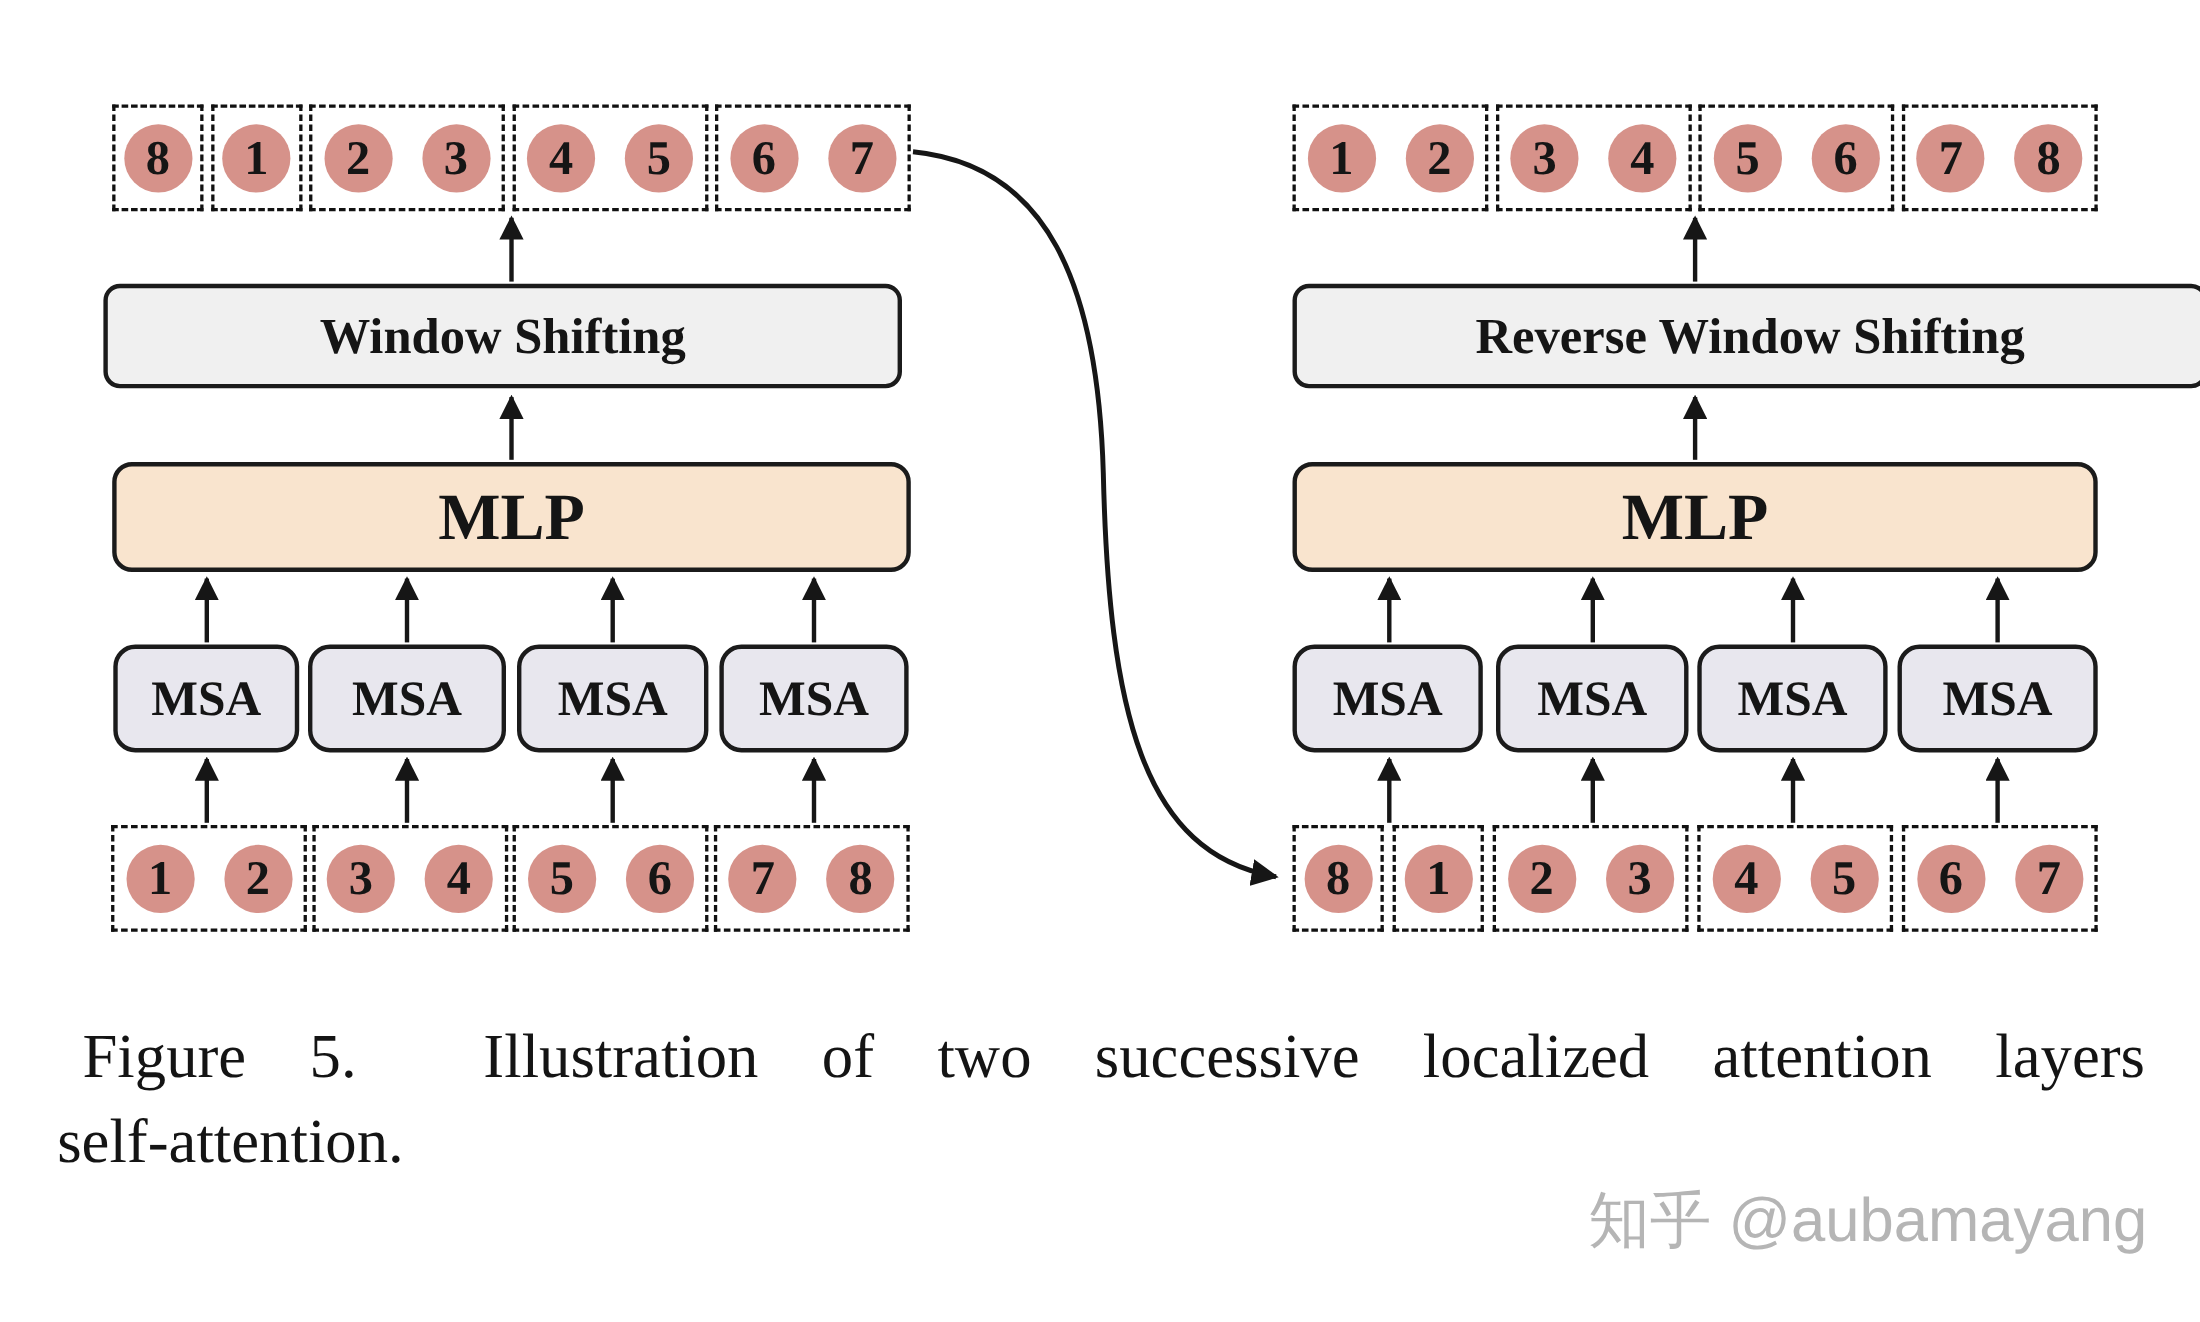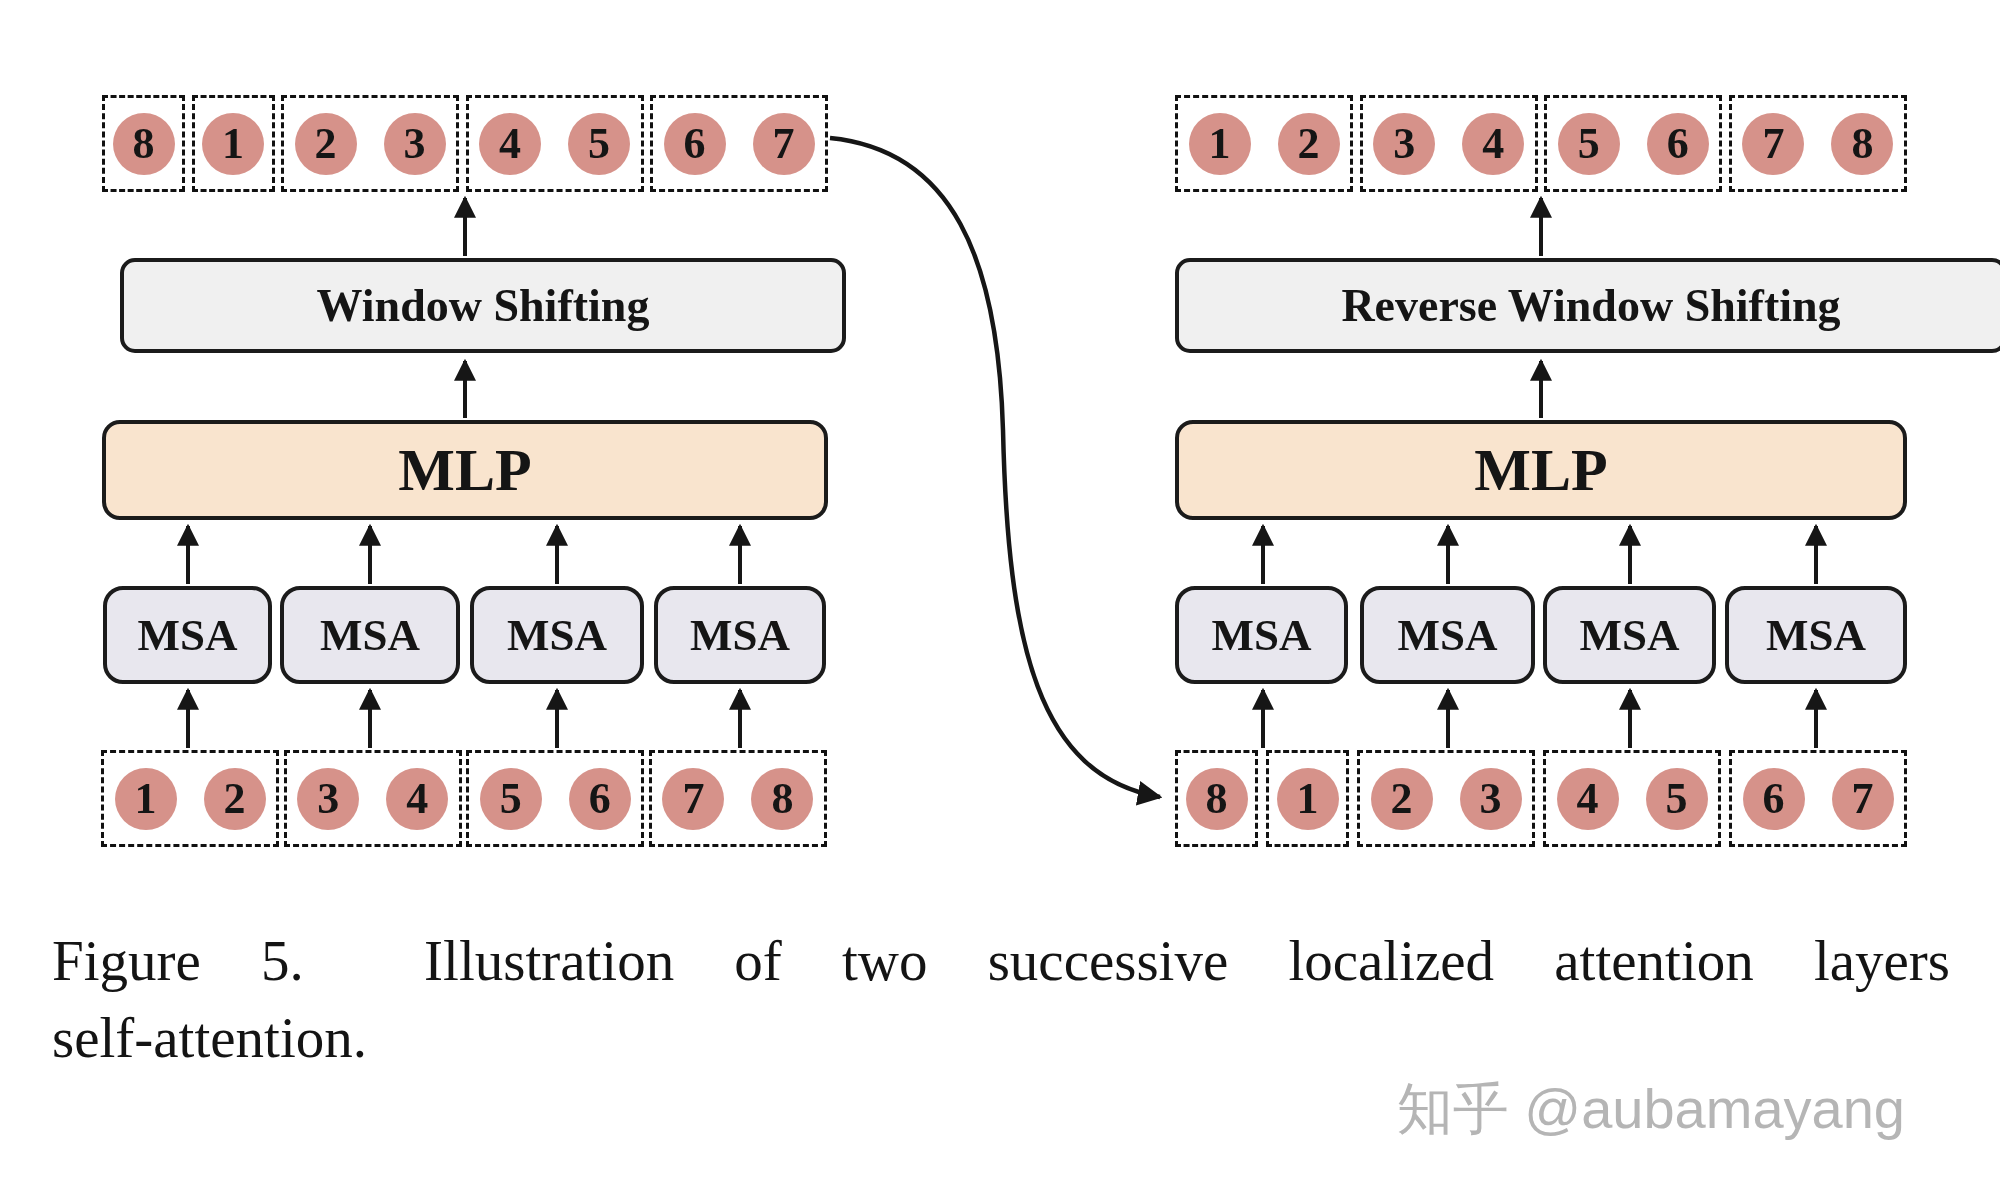--- a/index.html
+++ b/index.html
@@ -23,24 +23,24 @@
   .proc-box{position:absolute;box-sizing:border-box;border:4px solid var(--outline,#1b1b1b);
             display:flex;align-items:center;justify-content:center;
             font-weight:bold;color:#151515;}
   .shift{background:var(--shift-box-bg,#f0f0f0);border-radius:15px;font-size:46px;}
   .mlp{background:var(--mlp-box-bg,#f9e4ce);border-radius:18px;font-size:60px;}
   .msa{background:var(--msa-box-bg,#e8e7ee);border-radius:20px;font-size:45px;}
 
   .caption{position:absolute;left:52px;top:922px;width:1898px;font-size:57px;
            line-height:77px;color:#141414;}
   .caption-line{white-space:pre-wrap;}
-  .caption-line.j{text-align:justify;text-align-last:justify;}
+  .caption-line.j{text-align:justify;text-align-last:justify;margin-left:23px;}
   .caption .it{font-style:italic;}
 
-  .watermark{position:absolute;left:1345px;top:1072px;width:560px;text-align:right;
+  .watermark{position:absolute;left:1392px;top:1072px;width:560px;text-align:right;
              font-family:"Liberation Sans",sans-serif;font-size:56px;
              color:var(--watermark,#b5b5b5);white-space:nowrap;}
 </style>
 </head>
 <body>
 
 <div class="canvas">
 
   <svg class="arrows" viewBox="0 0 2000 1202" xmlns="http://www.w3.org/2000/svg">
     <defs>
@@ -92,21 +92,21 @@
       <div class="token-group double">
         <span class="token">4</span>
         <span class="token">5</span>
       </div>
       <div class="token-group double">
         <span class="token">6</span>
         <span class="token">7</span>
       </div>
     </div>
 
-  <div class="proc-box shift" style="left:120px;top:258px;width:726px;height:95px;">
+  <div class="proc-box shift" style="left:94px;top:258px;width:726px;height:95px;">
     <span>Window Shifting</span>
   </div>
 
   <div class="proc-box mlp" style="left:102px;top:420px;width:726px;height:100px;">
     <span>MLP</span>
   </div>
 
   <div class="proc-box msa" style="left:103px;top:586px;width:169px;height:98px;">
     <span>MSA</span>
   </div>

